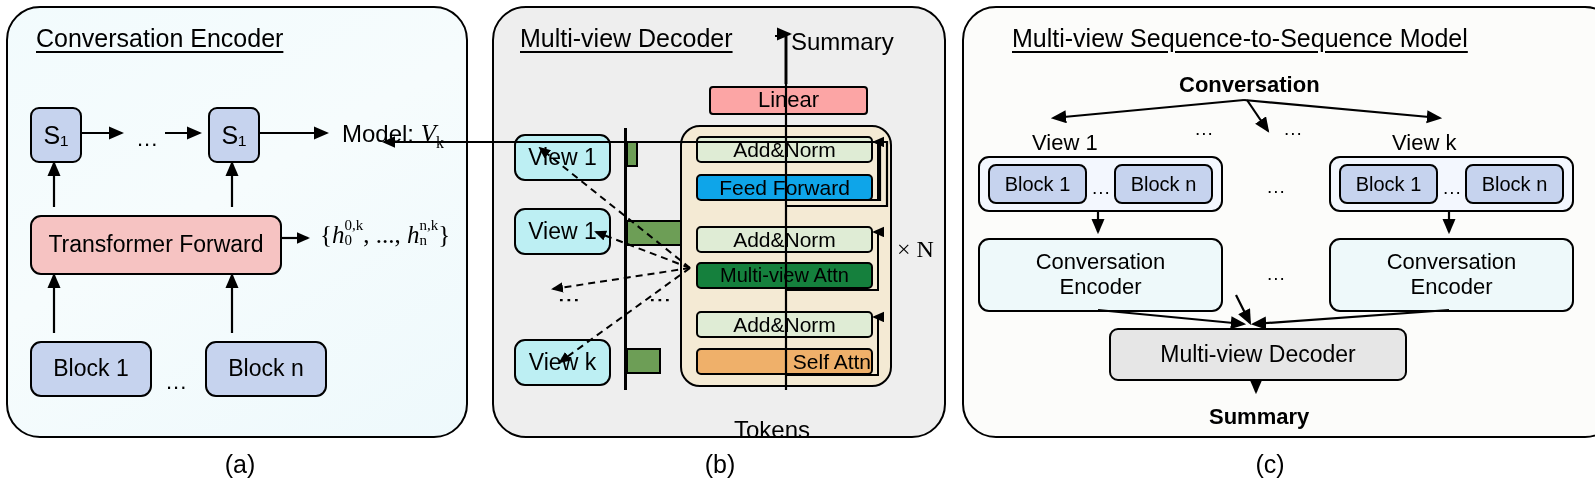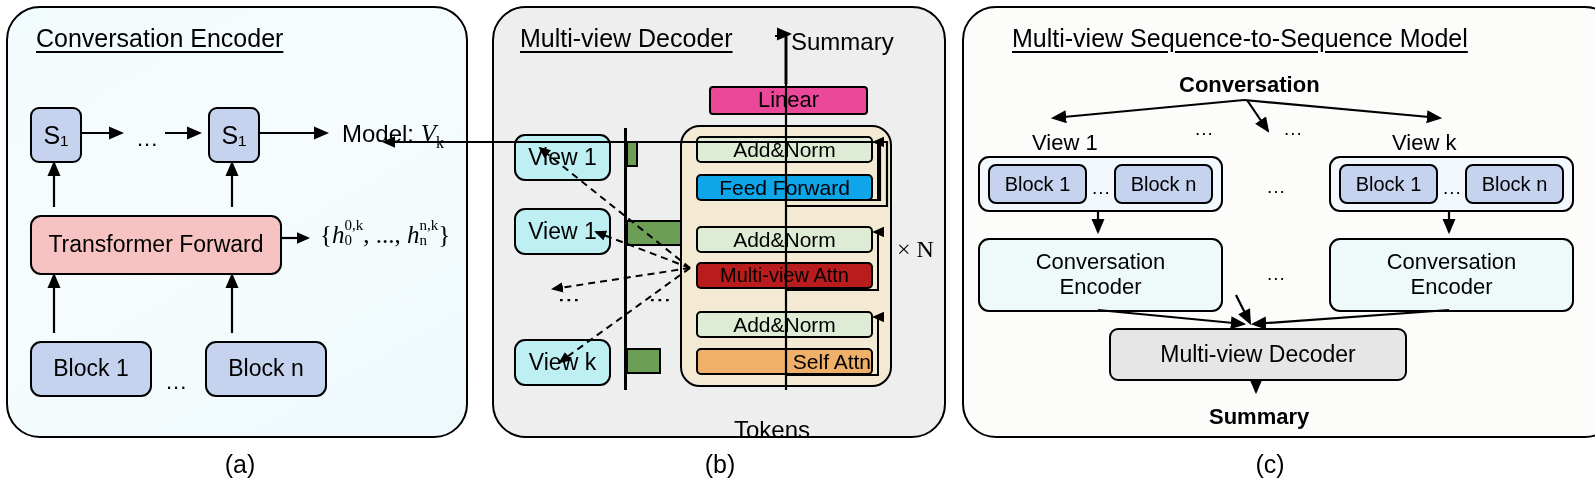--- a/index.html
+++ b/index.html
@@ -45,24 +45,24 @@
     border: 2.2px solid #000;
     display: flex; align-items: center; justify-content: center;
     text-align: center;
     color: #000;
     line-height: 1.12;
     white-space: pre-line;
   }
   .blue   { background: #c6d3ee; }
   .pink   { background: #f6c3c2; }
   .cyan   { background: #bdeff3; }
-  .lilac  { background: #ec4899; }
+  .lilac  { background: #fca5a5; }
   .green  { background: #dfecd5; }
   .ffwd   { background: #0ea5e9; }
-  .orange { background: #b91c1c; }
+  .orange { background: #15803d; }
   .orange2{ background: #efb06a; justify-content: flex-end; }
   .cream  { background: #f4ead4; }
   .grey   { background: #e6e6e6; }
   .palecy { background: #eef9fa; }
   .paleblu{ background: #f3f7fe; }
 
   .greenbar { position: absolute; background: #6d9e56; border: 2px solid #000; }
 
   .dots { position: absolute; font-size: 22px; color: #000; letter-spacing:1px; }
   .vdots { position: absolute; font-size: 22px; color: #000;

